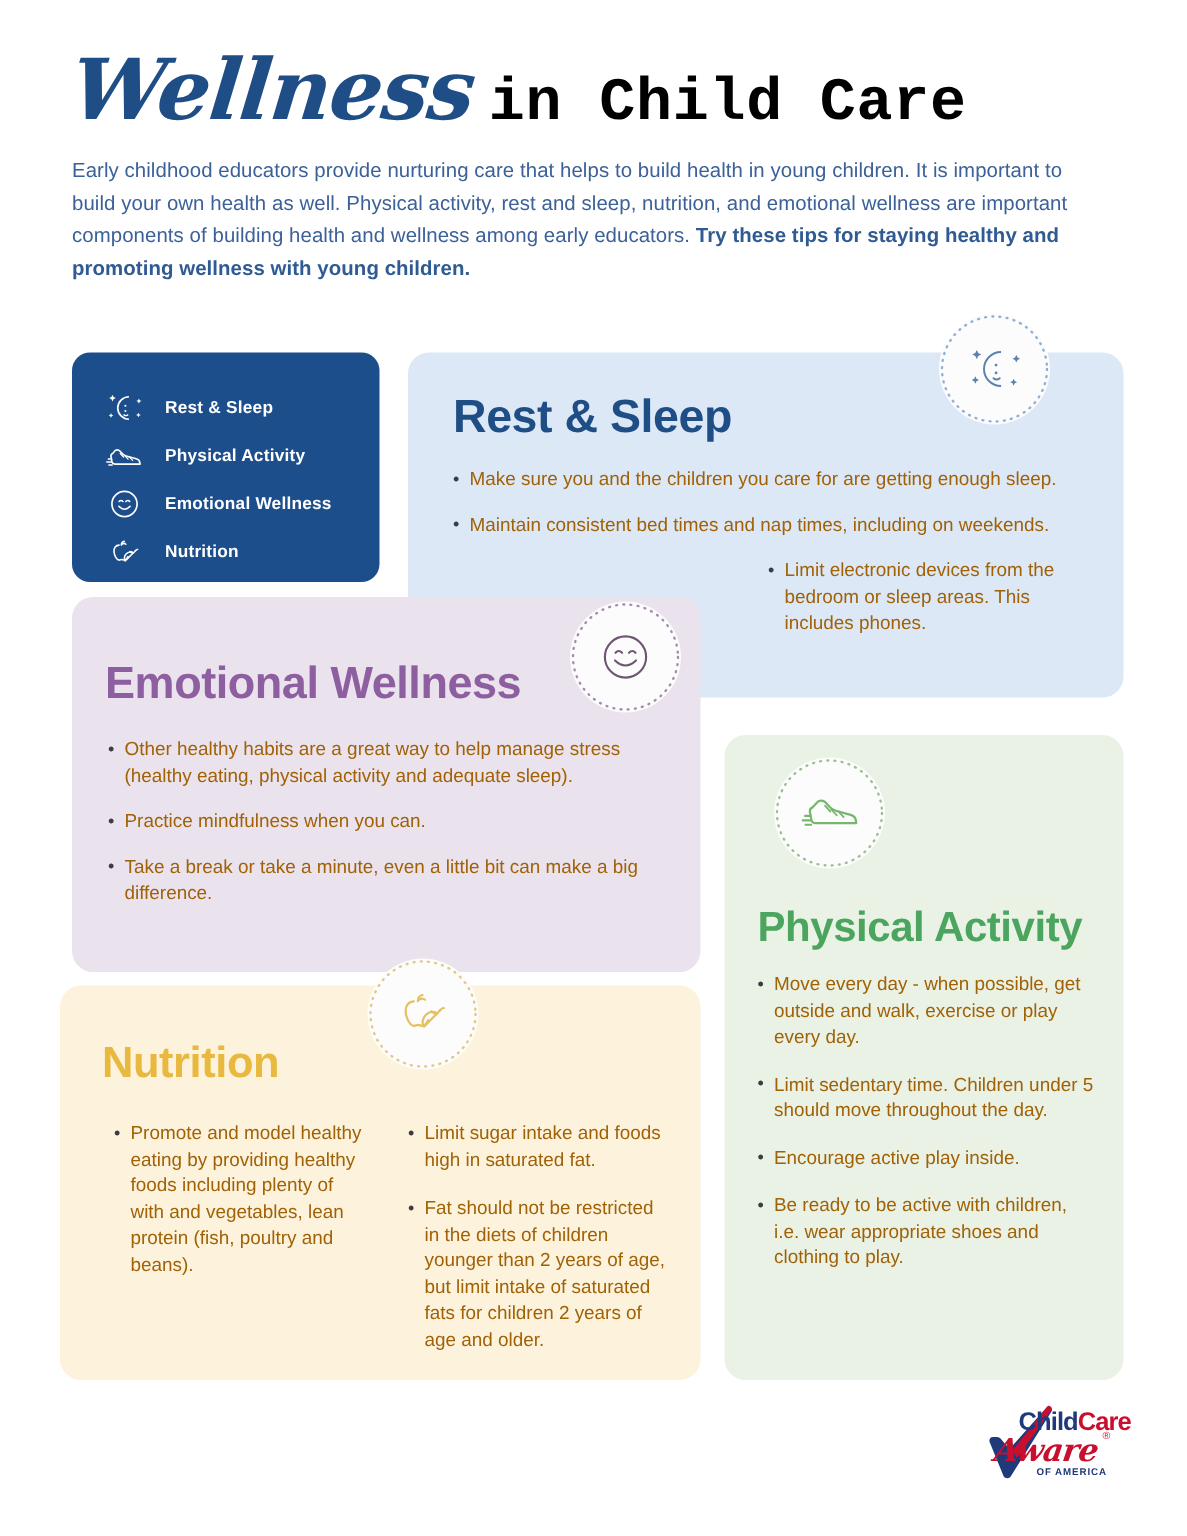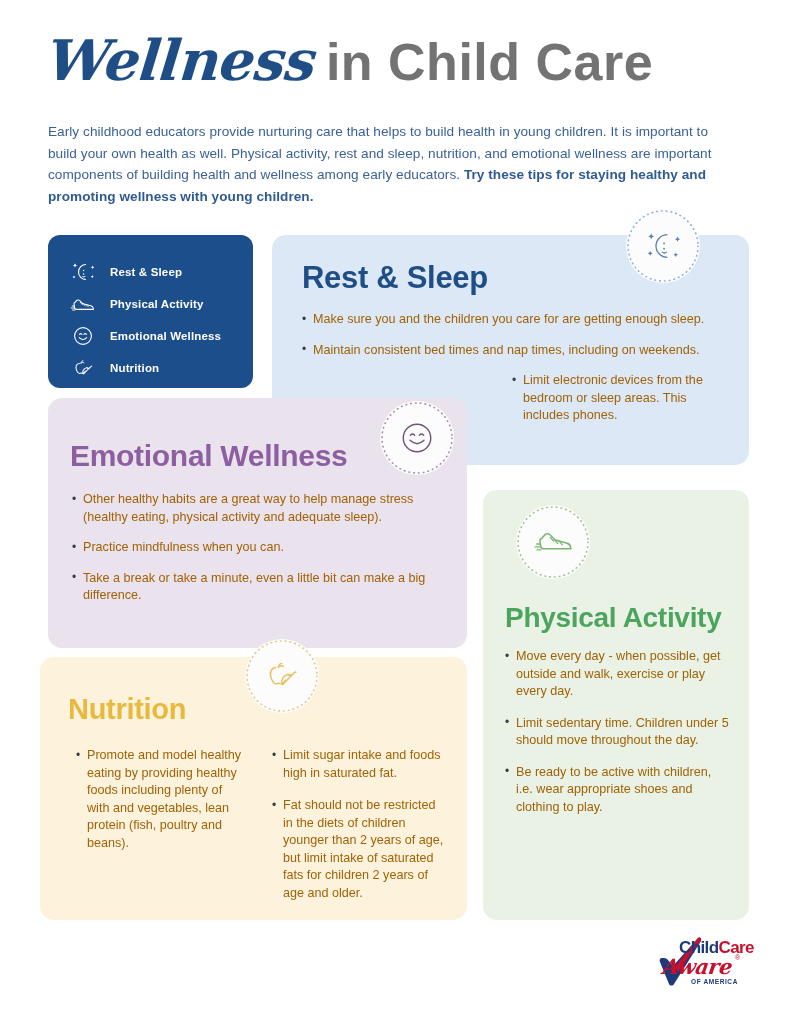--- a/index.html
+++ b/index.html
@@ -26,30 +26,30 @@
     font-family: "DejaVu Serif", serif;
     font-style: italic;
     font-weight: bold;
     font-size: 56px;
     color: #1F4E87;
     letter-spacing: -1px;
     transform: skewX(-6deg);
     line-height: 1;
   }
   .title-plain {
-    font-family: Liberation Sans, sans-serif;
+    font-family: Liberation Mono, monospace;
     font-weight: bold;
-    font-size: 52px;
-    color: #737373;
+    font-size: 40px;
+    color: #000000;
     letter-spacing: 0.5px;
     line-height: 1;
   }
 
   #intro-paragraph {
-    position: absolute; left: 48px; top: 121px;
+    position: absolute; left: 48px; top: 103px;
     width: 672px;
     font-size: 13.6px;
     line-height: 21.5px;
     color: #3B6198;
     letter-spacing: 0.05px;
   }
   #intro-paragraph .bold { font-weight: bold; color: #2F5A92; }
 
   
   .card { position: absolute; border-radius: 14px; }
@@ -275,20 +275,21 @@
       <li>Practice mindfulness when you can.</li>
       <li>Take a break or take a minute, even a little bit can make a big difference.</li>
     </ul>
   </div>
 
   <div id="physical-card" class="card">
     <h2 id="physical-heading" class="sec-heading">Physical Activity</h2>
     <ul id="physical-bullets" class="bullets">
       <li>Move every day - when possible, get outside and walk, exercise or play every day.</li>
       <li>Limit sedentary time. Children under 5 should move throughout the day.</li>
+      <li>Encourage active play inside.</li>
       <li>Be ready to be active with children, i.e. wear appropriate shoes and clothing to play.</li>
     </ul>
   </div>
 
   <div id="nutrition-card" class="card">
     <h2 id="nutrition-heading" class="sec-heading">Nutrition</h2>
     <div id="nutrition-cols">
       <ul class="bullets ncol">
         <li>Promote and model healthy eating by providing healthy foods including plenty of with and vegetables, lean protein (fish, poultry and beans).</li>
       </ul>

